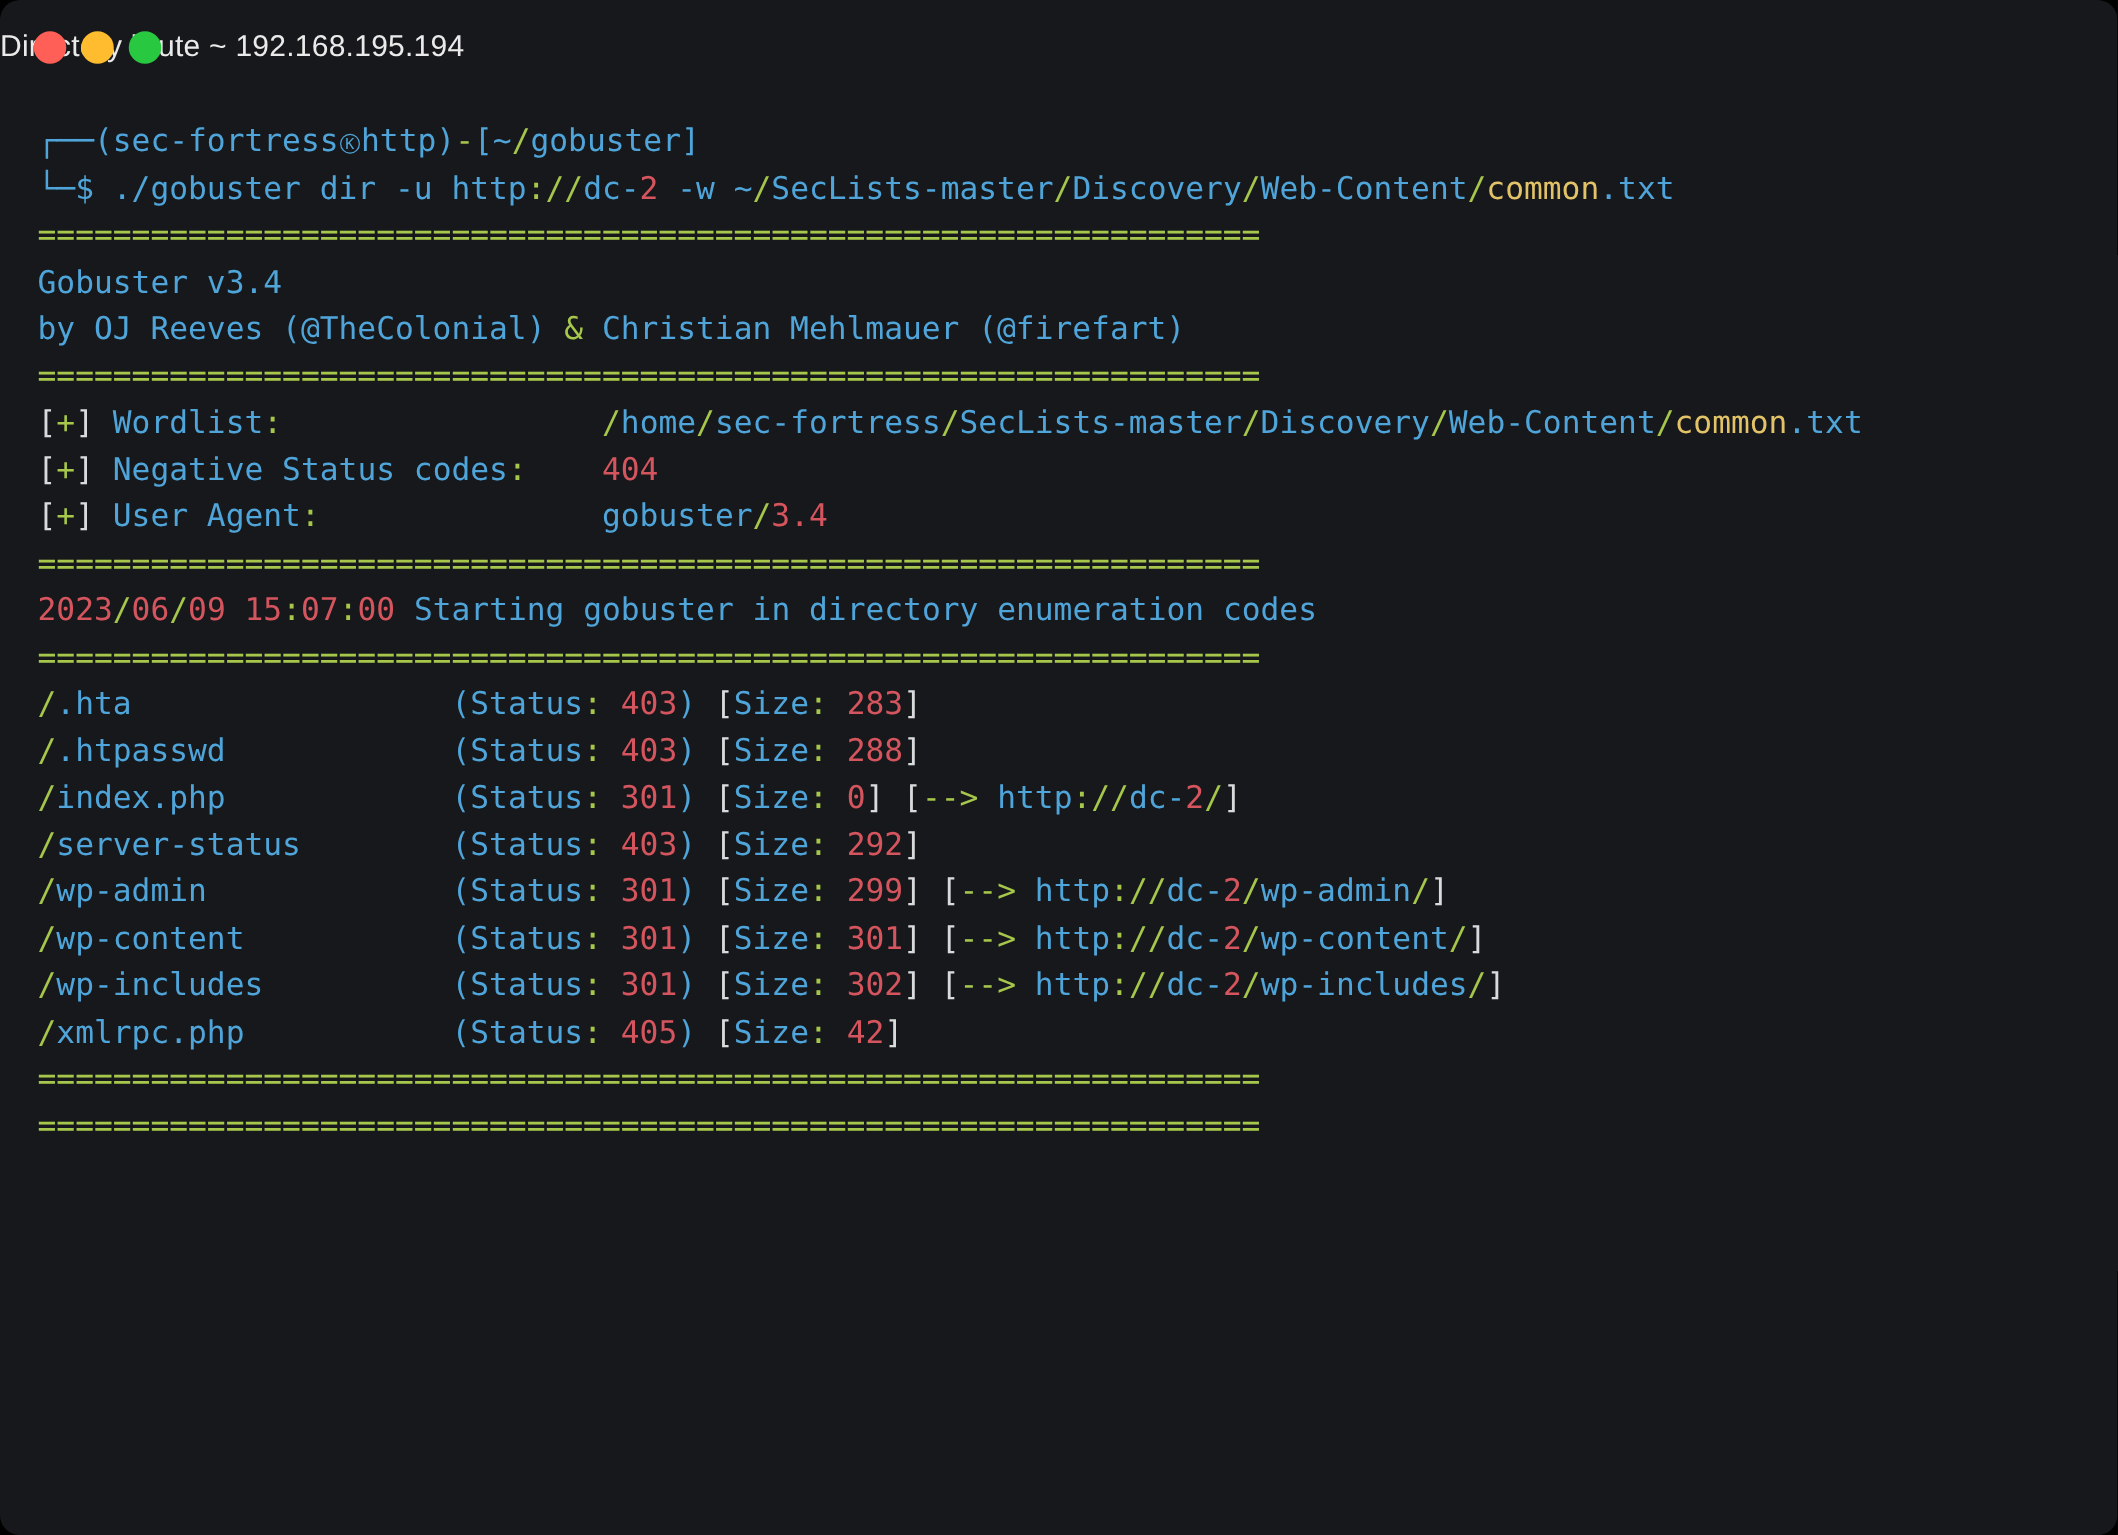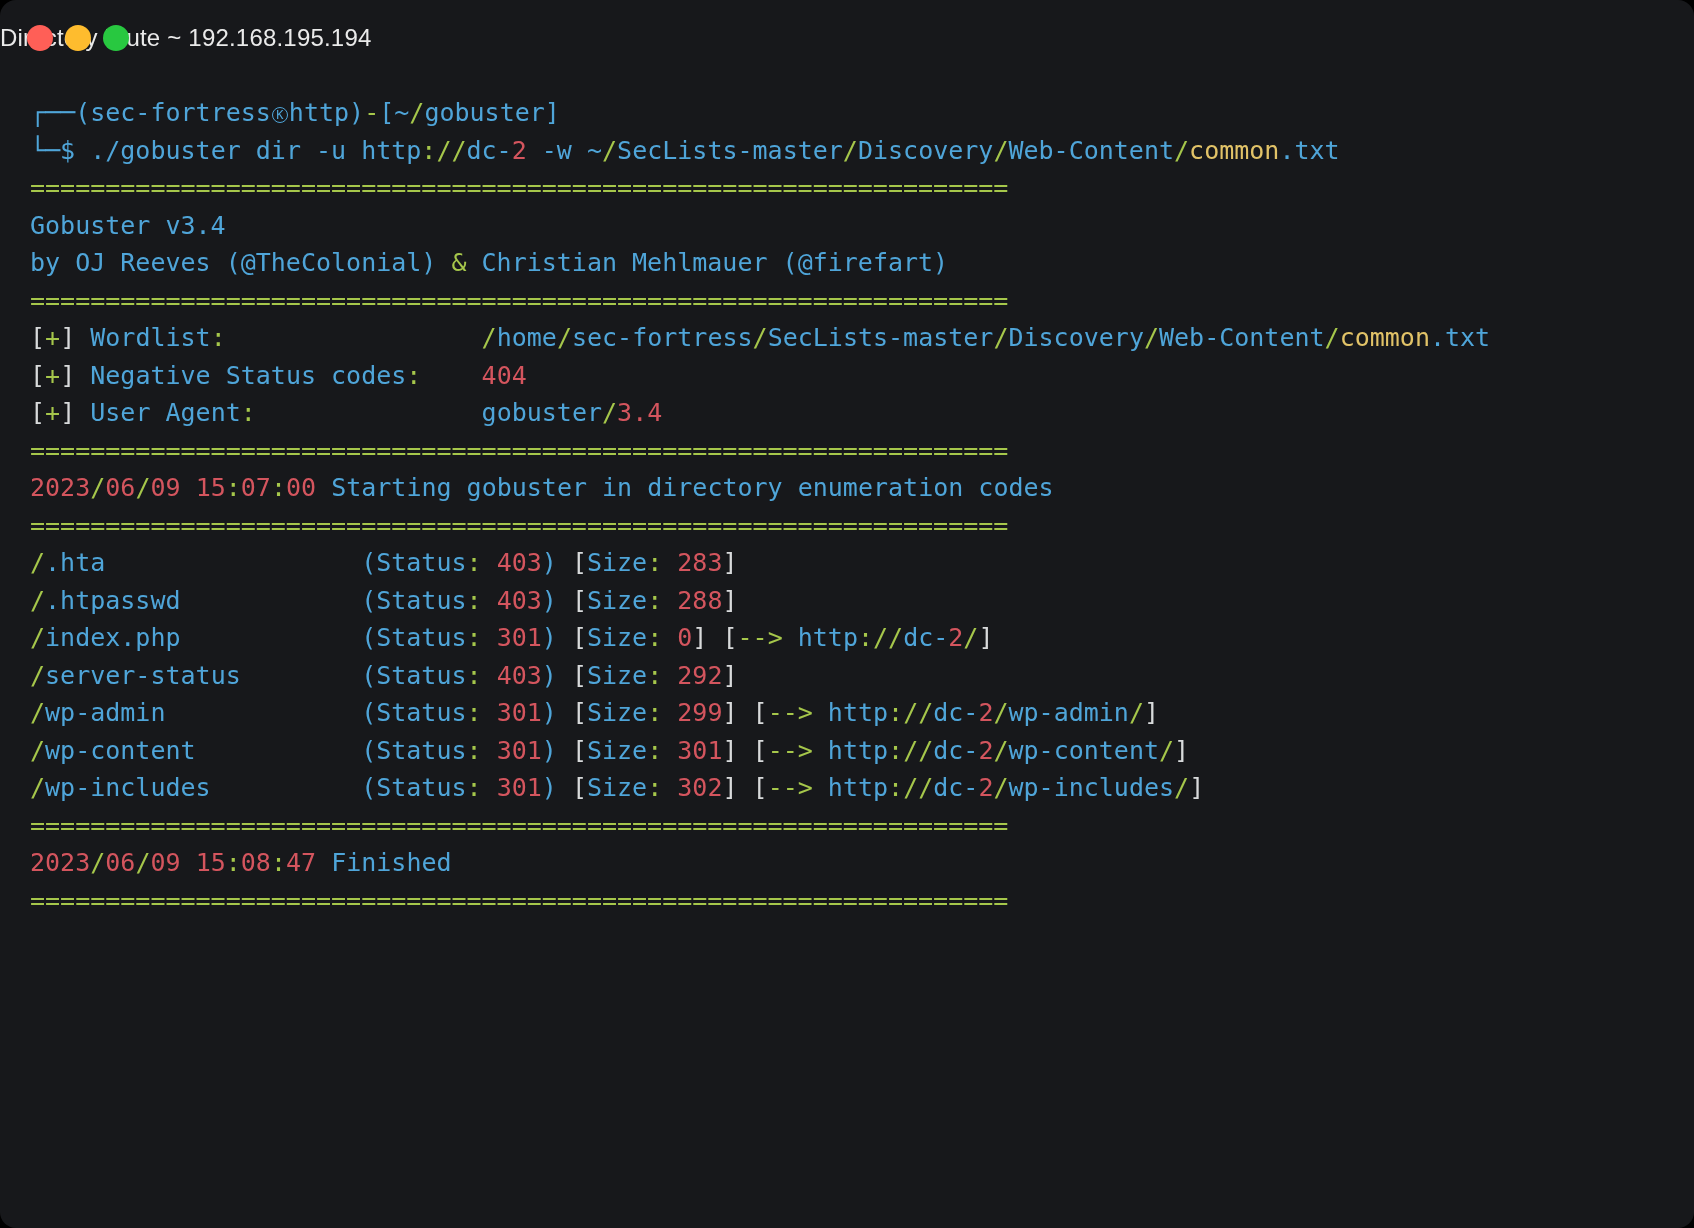--- a/index.html
+++ b/index.html
@@ -82,17 +82,17 @@
       <div class="line"><span class="c-g">=================================================================</span></div>
       <div class="line"><span class="c-r">2023</span><span class="c-g">/</span><span class="c-r">06</span><span class="c-g">/</span><span class="c-r">09</span><span class="c-w"> </span><span class="c-r">15</span><span class="c-g">:</span><span class="c-r">07</span><span class="c-g">:</span><span class="c-r">00</span><span class="c-b"> Starting gobuster in directory enumeration codes</span></div>
       <div class="line"><span class="c-g">=================================================================</span></div>
       <div class="line"><span class="c-g">/</span><span class="c-b">.hta</span><span class="c-w">                 </span><span class="c-b">(Status</span><span class="c-g">:</span><span class="c-r"> 403</span><span class="c-b">)</span><span class="c-w"> [</span><span class="c-b">Size</span><span class="c-g">:</span><span class="c-r"> 283</span><span class="c-w">]</span></div>
       <div class="line"><span class="c-g">/</span><span class="c-b">.htpasswd</span><span class="c-w">            </span><span class="c-b">(Status</span><span class="c-g">:</span><span class="c-r"> 403</span><span class="c-b">)</span><span class="c-w"> [</span><span class="c-b">Size</span><span class="c-g">:</span><span class="c-r"> 288</span><span class="c-w">]</span></div>
       <div class="line"><span class="c-g">/</span><span class="c-b">index.php</span><span class="c-w">            </span><span class="c-b">(Status</span><span class="c-g">:</span><span class="c-r"> 301</span><span class="c-b">)</span><span class="c-w"> [</span><span class="c-b">Size</span><span class="c-g">:</span><span class="c-r"> 0</span><span class="c-w">]</span><span class="c-w"> [</span><span class="c-g">--&gt; </span><span class="c-b">http</span><span class="c-g">://</span><span class="c-b">dc-</span><span class="c-r">2</span><span class="c-g">/</span><span class="c-w">]</span></div>
       <div class="line"><span class="c-g">/</span><span class="c-b">server-status</span><span class="c-w">        </span><span class="c-b">(Status</span><span class="c-g">:</span><span class="c-r"> 403</span><span class="c-b">)</span><span class="c-w"> [</span><span class="c-b">Size</span><span class="c-g">:</span><span class="c-r"> 292</span><span class="c-w">]</span></div>
       <div class="line"><span class="c-g">/</span><span class="c-b">wp-admin</span><span class="c-w">             </span><span class="c-b">(Status</span><span class="c-g">:</span><span class="c-r"> 301</span><span class="c-b">)</span><span class="c-w"> [</span><span class="c-b">Size</span><span class="c-g">:</span><span class="c-r"> 299</span><span class="c-w">]</span><span class="c-w"> [</span><span class="c-g">--&gt; </span><span class="c-b">http</span><span class="c-g">://</span><span class="c-b">dc-</span><span class="c-r">2</span><span class="c-g">/</span><span class="c-b">wp-admin</span><span class="c-g">/</span><span class="c-w">]</span></div>
       <div class="line"><span class="c-g">/</span><span class="c-b">wp-content</span><span class="c-w">           </span><span class="c-b">(Status</span><span class="c-g">:</span><span class="c-r"> 301</span><span class="c-b">)</span><span class="c-w"> [</span><span class="c-b">Size</span><span class="c-g">:</span><span class="c-r"> 301</span><span class="c-w">]</span><span class="c-w"> [</span><span class="c-g">--&gt; </span><span class="c-b">http</span><span class="c-g">://</span><span class="c-b">dc-</span><span class="c-r">2</span><span class="c-g">/</span><span class="c-b">wp-content</span><span class="c-g">/</span><span class="c-w">]</span></div>
       <div class="line"><span class="c-g">/</span><span class="c-b">wp-includes</span><span class="c-w">          </span><span class="c-b">(Status</span><span class="c-g">:</span><span class="c-r"> 301</span><span class="c-b">)</span><span class="c-w"> [</span><span class="c-b">Size</span><span class="c-g">:</span><span class="c-r"> 302</span><span class="c-w">]</span><span class="c-w"> [</span><span class="c-g">--&gt; </span><span class="c-b">http</span><span class="c-g">://</span><span class="c-b">dc-</span><span class="c-r">2</span><span class="c-g">/</span><span class="c-b">wp-includes</span><span class="c-g">/</span><span class="c-w">]</span></div>
+      <div class="line"><span class="c-g">/</span><span class="c-b">xmlrpc.php</span><span class="c-w">           </span><span class="c-b">(Status</span><span class="c-g">:</span><span class="c-r"> 405</span><span class="c-b">)</span><span class="c-w"> [</span><span class="c-b">Size</span><span class="c-g">:</span><span class="c-r"> 42</span><span class="c-w">]</span></div>
       <div class="line"><span class="c-g">=================================================================</span></div>
-      <div class="line"><span class="c-r">2023</span><span class="c-g">/</span><span class="c-r">06</span><span class="c-g">/</span><span class="c-r">09</span><span class="c-w"> </span><span class="c-r">15</span><span class="c-g">:</span><span class="c-r">08</span><span class="c-g">:</span><span class="c-r">47</span><span class="c-b"> Finished</span></div>
       <div class="line"><span class="c-g">=================================================================</span></div>
     </div>
 </div>
 
 </body></html>

